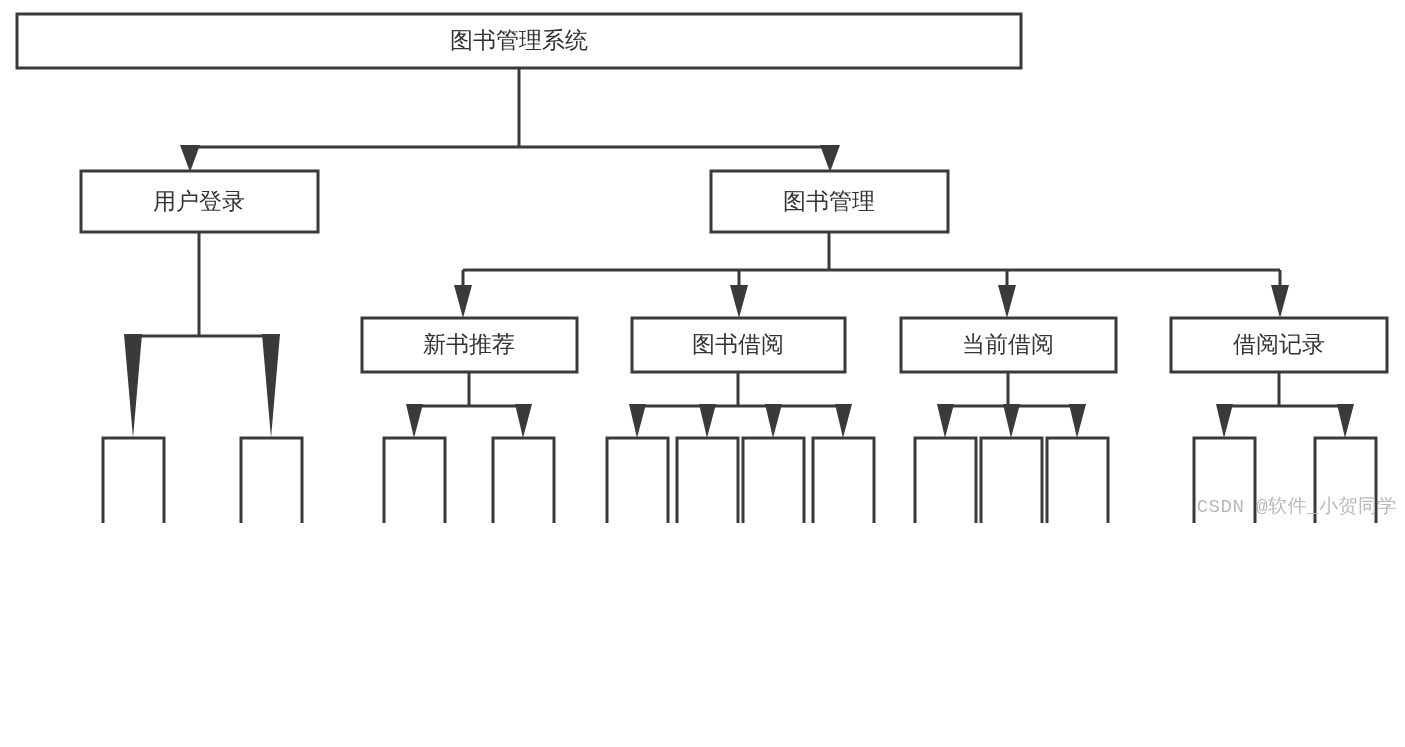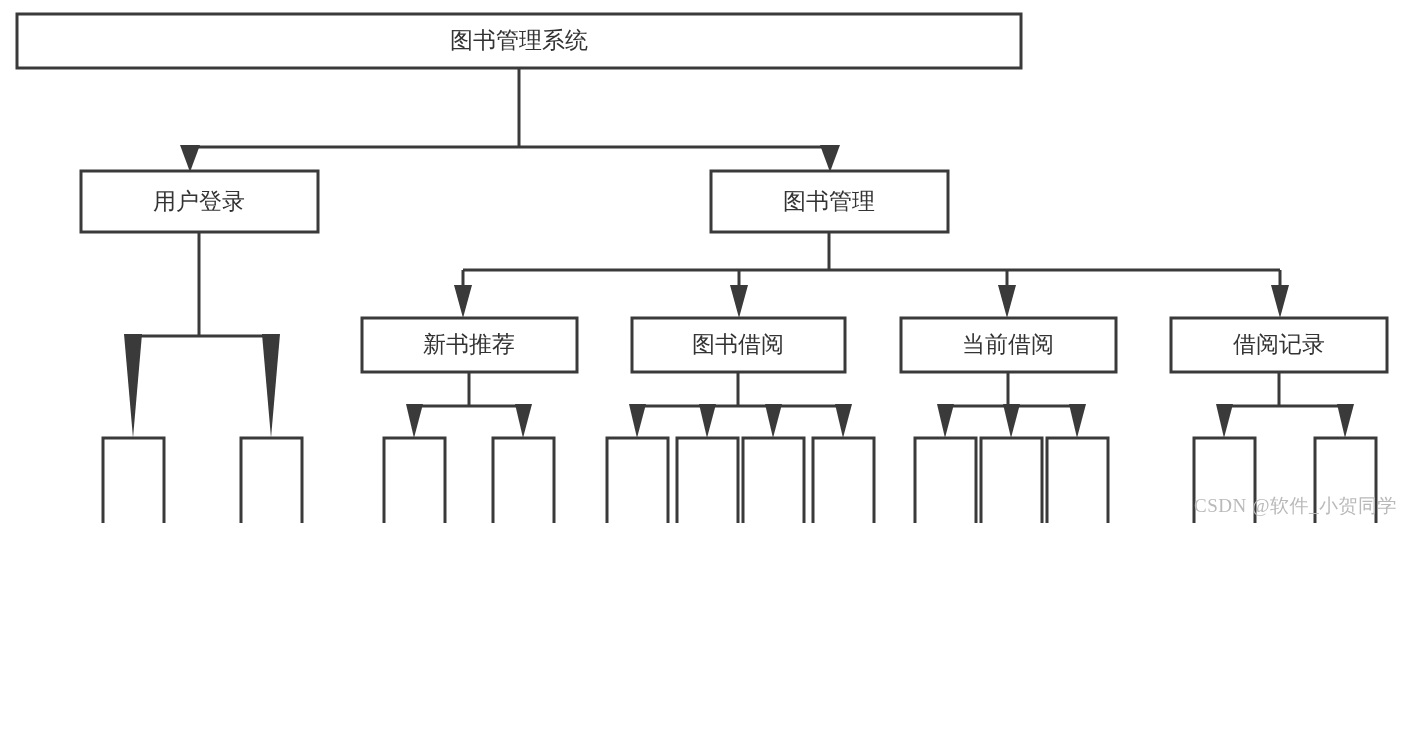--- a/index.html
+++ b/index.html
@@ -58,21 +58,21 @@
     display: flex;
     align-items: flex-start;
     justify-content: center;
     pointer-events: none;
     white-space: nowrap;
   }
   .watermark {
     position: absolute;
     right: 8px;
     bottom: 4px;
-    font-family: Liberation Serif, serif;
+    font-family: Liberation Mono, monospace;
     font-size: 19px;
     color: #b9b9b9;
     letter-spacing: 0.5px;
     user-select: none;
   }
 </style>
 </head>
 <body>
 
 <div id="canvas-wrap">

